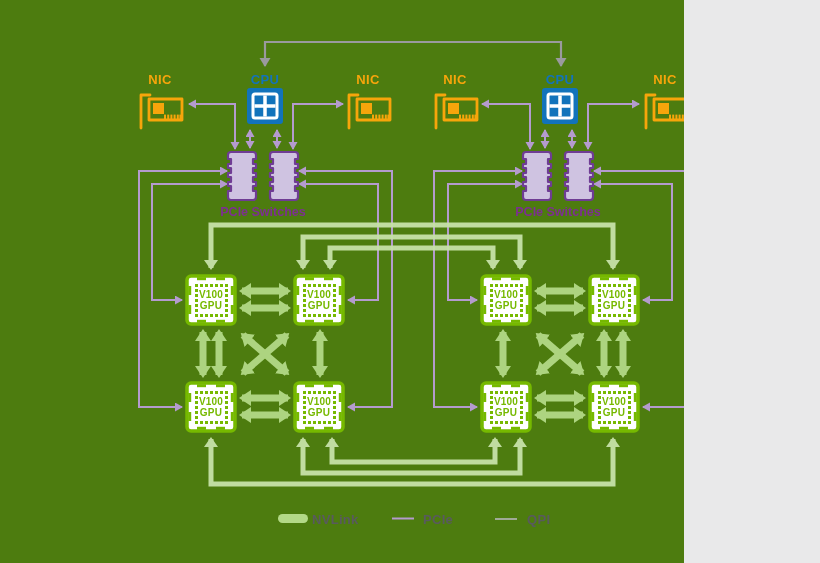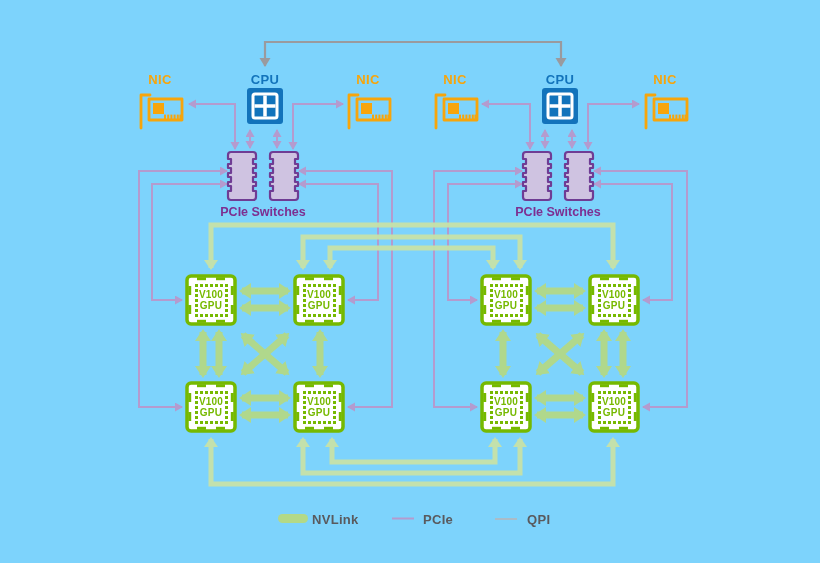--- a/index.html
+++ b/index.html
@@ -1,19 +1,19 @@
 <!DOCTYPE html>
 <html><head>
 <meta charset="utf-8">
 <style>
   html,body { margin:0; padding:0; }
   body { background:#e9e9ea; font-family:"Liberation Sans", sans-serif; }
   .stage {
-    position:relative; width:820px; height:563px;
-    background:#7dd3fc; overflow:hidden;
+    position:relative; width:684px; height:563px;
+    background:#4d7c0f; overflow:hidden;
   }
   svg.layer { position:absolute; left:0; top:0; }
   text { font-family:"Liberation Sans", sans-serif; font-weight:bold; }
   .lbl-nic    { fill:#F7A50B; font-size:13px; letter-spacing:.4px; }
   .lbl-cpu    { fill:#1273BB; font-size:13px; letter-spacing:.4px; }
   .lbl-sw     { fill:#7D2F91; font-size:12.5px; }
   .lbl-gpu    { fill:#76B900; font-size:10px; letter-spacing:.2px; }
   .lbl-legend { fill:#595A5E; font-size:13px; letter-spacing:.3px; }
 
   .qpi  { stroke:#9A9A9E; stroke-width:2.2; fill:none; }

